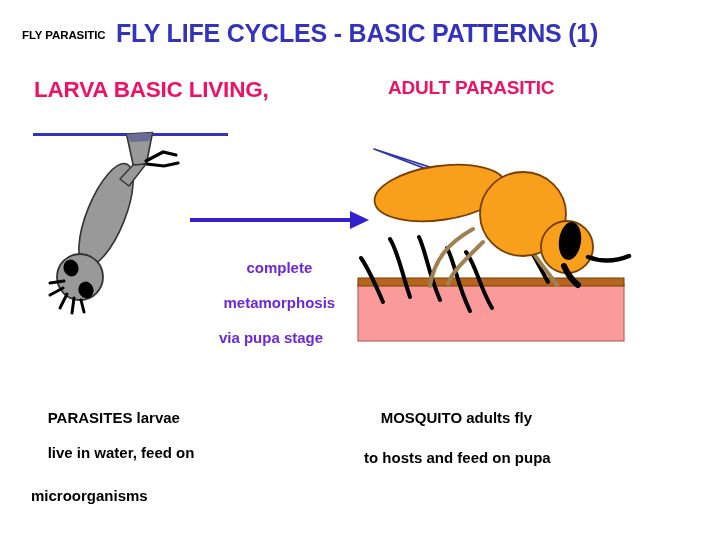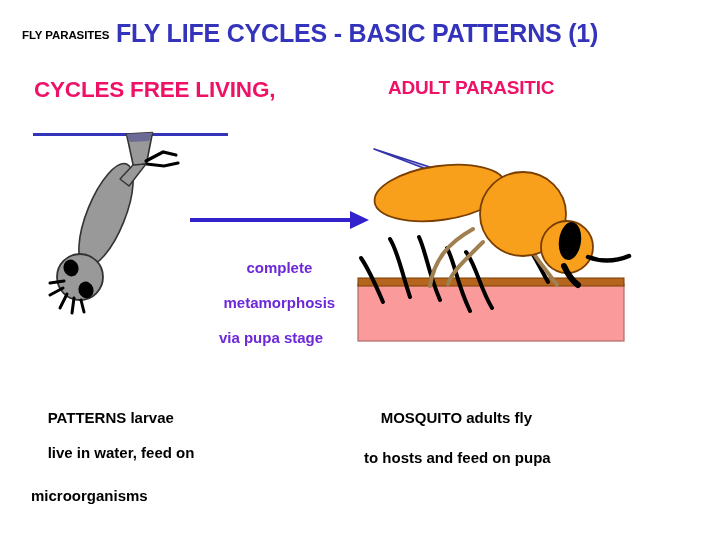--- a/index.html
+++ b/index.html
@@ -169,36 +169,36 @@
       <circle cx="567" cy="247" r="26" fill="#f89f1c" stroke="#7a3f00" stroke-width="1.8"></circle>
 
       <ellipse cx="570" cy="241" rx="11" ry="19" transform="rotate(8 570 241)" fill="#000000"></ellipse>
 
       <path d="M 564 266 C 569 277, 574 282, 578 285" stroke="#000000" stroke-width="6" fill="none" stroke-linecap="round"></path>
 
       <path d="M 588 257 C 604 263, 617 261, 629 256" stroke="#000000" stroke-width="4.5" fill="none" stroke-linecap="round"></path>
     </g>
   </svg>
 
-  <div class="txt" id="kicker">FLY PARASITES</div>
+  <div class="txt" id="kicker">FLY PARASITIC</div>
 
   <div class="txt" id="title">FLY LIFE CYCLES - BASIC PATTERNS (1)</div>
 
-  <div class="txt" id="subtitle-left">CYCLES FREE LIVING,</div>
+  <div class="txt" id="subtitle-left">LARVA BASIC LIVING,</div>
 
   <div class="txt" id="subtitle-right">ADULT PARASITIC</div>
 
   <div class="txt" id="arrow-caption">
     <span>complete</span><br>
     <span>metamorphosis</span>
     <span class="l3">via pupa stage</span>
   </div>
 
   <div class="txt" id="caption-left">
-    <span>PATTERNS larvae</span><br>
+    <span>PARASITES larvae</span><br>
     <span>live in water, feed on</span>
     <span class="l3">microorganisms</span>
   </div>
 
   <div class="txt" id="caption-right">
     <span>MOSQUITO adults fly</span>
     <span class="l2">to hosts and feed on pupa</span>
   </div>
 
 </div>

